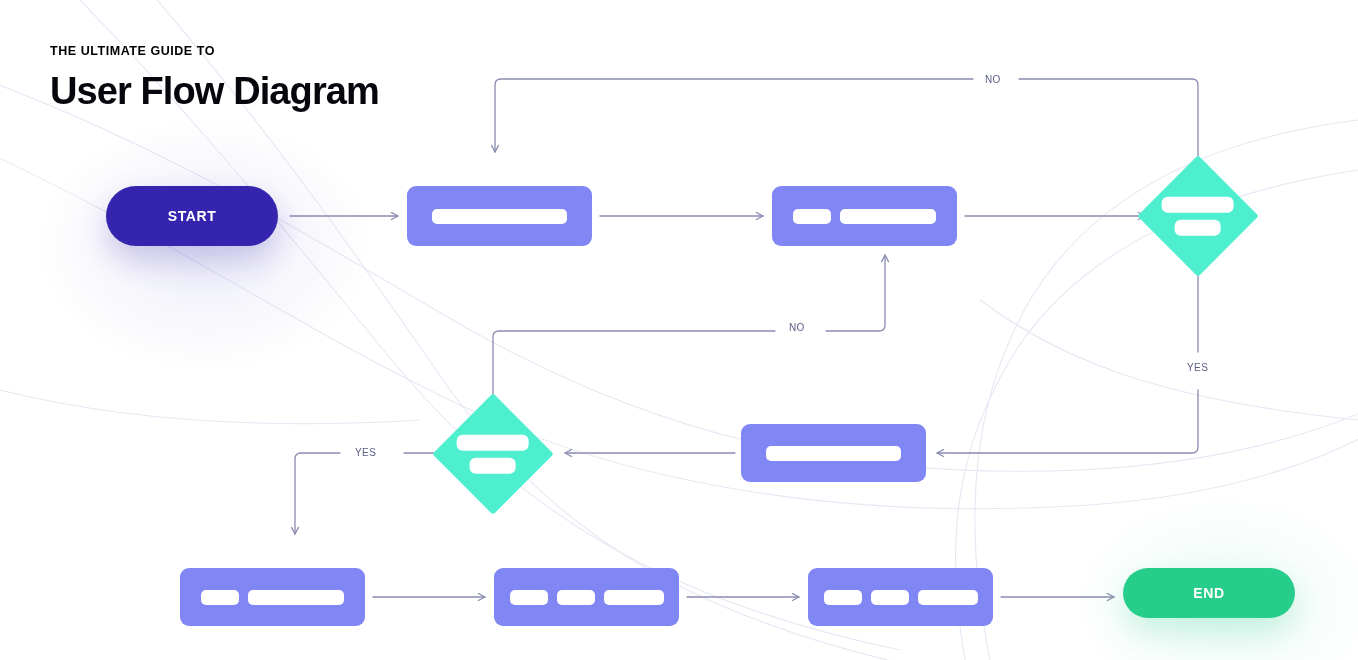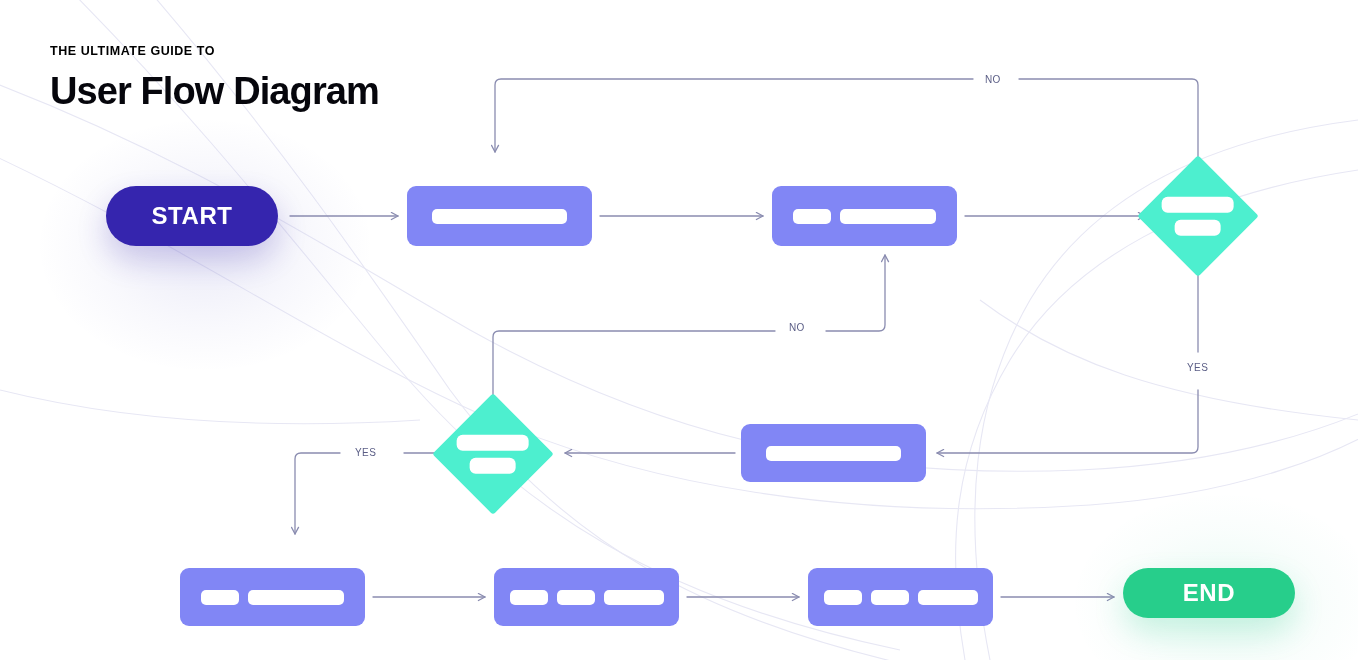--- a/index.html
+++ b/index.html
@@ -69,21 +69,21 @@
     position: absolute;
     box-sizing: border-box;
   }
   
   .terminator {
     display: flex;
     align-items: center;
     justify-content: center;
     border-radius: 999px;
     color: #ffffff;
-    font-size: 24px;
+    font-size: 14px;
     font-weight: bold;
     letter-spacing: 0.6px;
   }
   .terminator.start {
     background: #3525AE;
     box-shadow: 0 14px 30px rgba(53,37,174,0.22);
   }
   .terminator.end {
     background: #27CE8B;
     box-shadow: 0 14px 30px rgba(39,206,139,0.22);

